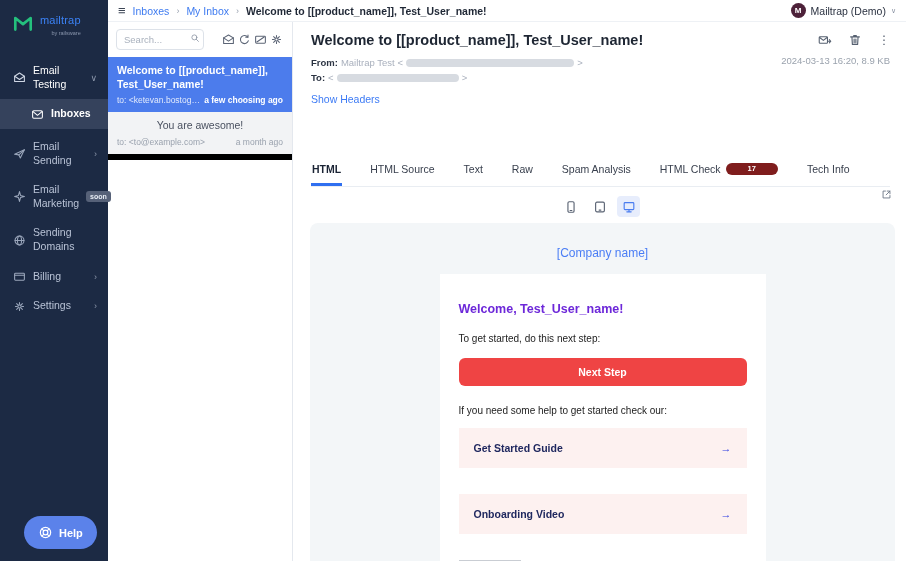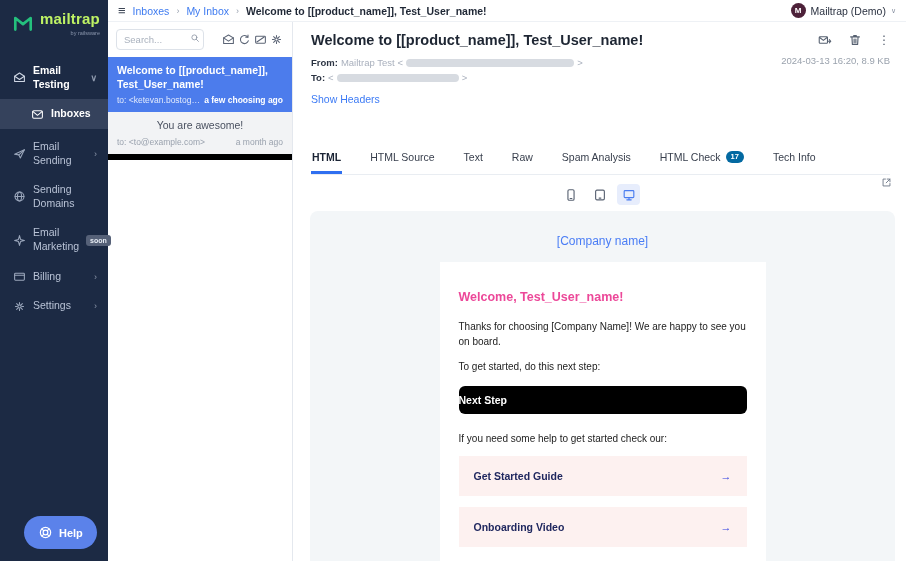--- a/index.html
+++ b/index.html
@@ -5,28 +5,28 @@
   *{box-sizing:border-box;margin:0;padding:0;}
   html,body{width:906px;height:561px;overflow:hidden;}
   body{font-family:"Liberation Sans",sans-serif;background:#fff;position:relative;}
   svg{display:block;width:100%;height:100%;fill:none;stroke:currentColor;stroke-width:1.3;stroke-linecap:round;stroke-linejoin:round;}
 
   
   .sidebar{position:absolute;left:0;top:0;width:108px;height:561px;background:#1c2a44;color:#b9c3d6;z-index:3;}
   .logo{display:flex;align-items:center;gap:6px;padding:10px 6px 12px 12px;}
   .logo-mark{width:22px;height:22px;color:#24c07d;flex:none;}
   .logo-mark svg{stroke-width:2.4;}
-  .logo-name{color:#bef264;font-weight:bold;font-size:15px;letter-spacing:.2px;line-height:1;}
+  .logo-name{color:#3b82f6;font-weight:normal;font-size:11px;letter-spacing:.2px;line-height:1;}
   .logo-tag{color:#8a96ad;font-size:5.5px;text-align:right;margin-top:2px;}
   .nav{margin-top:8px;}
   .nav-item{display:flex;align-items:center;gap:7px;padding:8px 8px 8px 13px;font-size:10.5px;cursor:pointer;}
   .nicon{width:13px;height:13px;flex:none;color:#9aa6bb;display:flex;}
   .nlabel{line-height:1.3;}
   .chev{margin-left:auto;color:#8e99ad;font-size:9px;padding-right:3px;}
-  .nav-item.section{color:#fff;font-weight:bold;}
+  .nav-item.section{color:#fff;font-weight:normal;}
   .nav-item.section .nicon{color:#cfd7e5;}
   .nav-item.active-sub{background:#35425c;color:#fff;font-weight:bold;padding-left:31px;}
   .nav-item.active-sub .nicon{color:#fff;}
   .soon{background:#566178;color:#e8edf5;font-size:7px;font-weight:bold;padding:2px 4px;border-radius:3px;margin-left:auto;margin-right:2px;}
   .help-btn{position:absolute;left:24px;bottom:12px;background:#5b82ea;color:#fff;display:flex;align-items:center;gap:6px;padding:9px 14px;border-radius:18px;font-size:11px;font-weight:bold;cursor:pointer;}
   .help-icon{width:15px;height:15px;}
 
   
   .topbar{position:absolute;left:108px;top:0;width:798px;height:22px;background:#fff;border-bottom:1px solid #eef1f5;display:flex;align-items:center;padding:0 10px;gap:7px;z-index:2;}
   .hamburger{font-size:13px;color:#3c4555;cursor:pointer;line-height:1;}
@@ -62,43 +62,43 @@
   
   .main{position:absolute;left:293px;top:22px;width:613px;height:539px;background:#fff;}
   .mail-head{padding:8px 16px 0 18px;position:relative;}
   .mail-title{font-size:14.5px;font-weight:bold;color:#1e2633;margin:2px 0 9px;}
   .addr{font-size:9.5px;color:#2c3443;margin-bottom:4px;display:flex;align-items:center;gap:3px;}
   .addr b{font-weight:bold;}
   .addr .muted{color:#a9b0bd;}
   .redact{display:inline-block;height:8px;background:#d7dbe1;border-radius:4px;}
   .redact.r-from{width:168px;}
   .redact.r-to{width:122px;}
-  .show-headers{font-size:10.5px;color:#3d7bf5;margin:6px 0 4px;display:inline-block;cursor:pointer;}
+  .show-headers{font-size:10.5px;color:#3d7bf5;margin:6px 0 16px;display:inline-block;cursor:pointer;}
   .head-actions{position:absolute;right:16px;top:11px;display:flex;gap:16px;align-items:center;color:#566070;}
   .action-icon{width:14px;height:14px;cursor:pointer;}
   .kebab{font-size:12px;line-height:14px;cursor:pointer;}
   .mail-meta{position:absolute;right:16px;top:33px;font-size:9.5px;color:#9aa2ad;}
   .tabs{display:flex;gap:27px;margin:7px 16px 0 18px;border-bottom:1px solid #e9edf2;}
   .tab{font-size:10.5px;color:#39404e;padding:7px 1px 8px;display:flex;align-items:center;gap:5px;cursor:pointer;border-bottom:3px solid transparent;margin-top:28px;}
   .tab.active{color:#1b2435;font-weight:bold;border-bottom-color:#2f6ff0;}
-  .tab-badge{background:#0369a1;color:#fff;font-size:7.5px;font-weight:bold;border-radius:7px;padding:2px 5px;line-height:1;}
+  .tab-badge{background:#7f1d1d;color:#fff;font-size:7.5px;font-weight:bold;border-radius:7px;padding:2px 22px;line-height:1;}
   .preview-toolbar{position:relative;height:34px;}
   .devices{display:flex;gap:6px;justify-content:center;padding-top:9px;}
   .device{width:23px;height:21px;border-radius:4px;display:flex;align-items:center;justify-content:center;color:#5a6373;cursor:pointer;}
   .device svg{width:14px;height:14px;}
   .device.active{background:#e7edfc;color:#4a7df0;}
   .expand{position:absolute;right:14px;top:2px;width:11px;height:11px;color:#6b7585;cursor:pointer;}
 
   .preview-wrap{margin:2px 11px 0 17px;height:403px;background:#f3f6f8;border-radius:8px 8px 0 0;overflow:hidden;}
   .company-link{display:block;text-align:center;padding-top:23px;font-size:12px;color:#4a7df5;cursor:pointer;}
   .email-card{width:326px;background:#fff;margin:14px auto 0;padding:28px 19px 28px;}
-  .ec-h{font-size:12.5px;font-weight:bold;color:#ec4899;margin:0 0 15px;}
+  .ec-h{font-size:12.5px;font-weight:bold;color:#6d28d9;margin:0 0 15px;}
   .ec-p{font-size:10px;color:#222;margin:0 0 10px;line-height:1.5;}
-  .ec-cta{display:block;background:#000000;color:#fff;font-weight:bold;font-size:10.5px;border-radius:6px;padding:8px 0;margin:12px 0 17px;cursor:pointer;}
-  .ec-row{background:#fdf1f0;display:flex;justify-content:space-between;align-items:center;padding:14px 15px;margin-bottom:11px;cursor:pointer;}
+  .ec-cta{display:block;background:#ef4444;color:#fff;text-align:center;font-weight:bold;font-size:10.5px;border-radius:6px;padding:8px 0;margin:12px 0 17px;cursor:pointer;}
+  .ec-row{background:#fdf1f0;display:flex;justify-content:space-between;align-items:center;padding:14px 15px;margin-bottom:26px;cursor:pointer;}
   .ec-row .lbl{font-size:10.5px;font-weight:bold;color:#20285f;}
   .ec-row .arr{color:#2b3be0;font-size:11px;font-weight:bold;}
   .ec-div{border:none;border-top:1px solid #c9cdd3;width:62px;margin:24px 0 9px 0;}
   .ec-regards{font-size:10px;color:#222;margin:0 0 5px;}
 </style>
 </head>
 <body>
 
 <aside class="sidebar">
   <div class="logo">
@@ -138,35 +138,35 @@
             <path d="M2 9 14 3.5 9 13.5 7.2 9.7 2 9z"></path>
             <path d="M7.2 9.7 14 3.5"></path>
           </svg>
         </span>
       <span class="nlabel">Email Sending</span>
       <span class="chev">›</span>
     </div>
     <div class="nav-item">
       <span class="nicon">
           <svg viewBox="0 0 16 16">
+            <path d="M8 2l1.3 4.7L14 8l-4.7 1.3L8 14l-1.3-4.7L2 8l4.7-1.3z"></path>
+          </svg>
+        </span>
+      <span class="nlabel" style="width:46px;">Email Marketing</span>
+      <span class="soon">soon</span>
+    </div>
+    <div class="nav-item">
+      <span class="nicon">
+          <svg viewBox="0 0 16 16">
             <circle cx="8" cy="8" r="5.5"></circle>
             <ellipse cx="8" cy="8" rx="2.5" ry="5.5"></ellipse>
             <path d="M2.5 8h11"></path>
           </svg>
         </span>
       <span class="nlabel">Sending Domains</span>
-    </div>
-    <div class="nav-item">
-      <span class="nicon">
-          <svg viewBox="0 0 16 16">
-            <path d="M8 2l1.3 4.7L14 8l-4.7 1.3L8 14l-1.3-4.7L2 8l4.7-1.3z"></path>
-          </svg>
-        </span>
-      <span class="nlabel" style="width:46px;">Email Marketing</span>
-      <span class="soon">soon</span>
     </div>
     <div class="nav-item">
       <span class="nicon">
           <svg viewBox="0 0 16 16">
             <rect x="2" y="4" width="12" height="8.5" rx="1"></rect>
             <path d="M2 6.5h12"></path>
           </svg>
         </span>
       <span class="nlabel">Billing</span>
       <span class="chev">›</span>
@@ -345,21 +345,20 @@
             <rect x="2.5" y="3" width="11" height="8" rx="1"></rect>
             <path d="M8 11v2M5.5 13.5h5"></path>
           </svg>
         </span>
     </div>
   </div>
   <div class="preview-wrap">
     <a class="company-link">[Company name]</a>
     <div class="email-card">
       <h2 class="ec-h">Welcome, Test_User_name!</h2>
-      <p class="ec-p">Thanks for choosing [Company Name]! We are happy to see you on board.</p>
       <p class="ec-p">To get started, do this next step:</p>
       <a class="ec-cta">Next Step</a>
       <p class="ec-p">If you need some help to get started check our:</p>
       <div class="ec-row">
         <span class="lbl">Get Started Guide</span>
         <span class="arr">→</span>
       </div>
       <div class="ec-row">
         <span class="lbl">Onboarding Video</span>
         <span class="arr">→</span>

